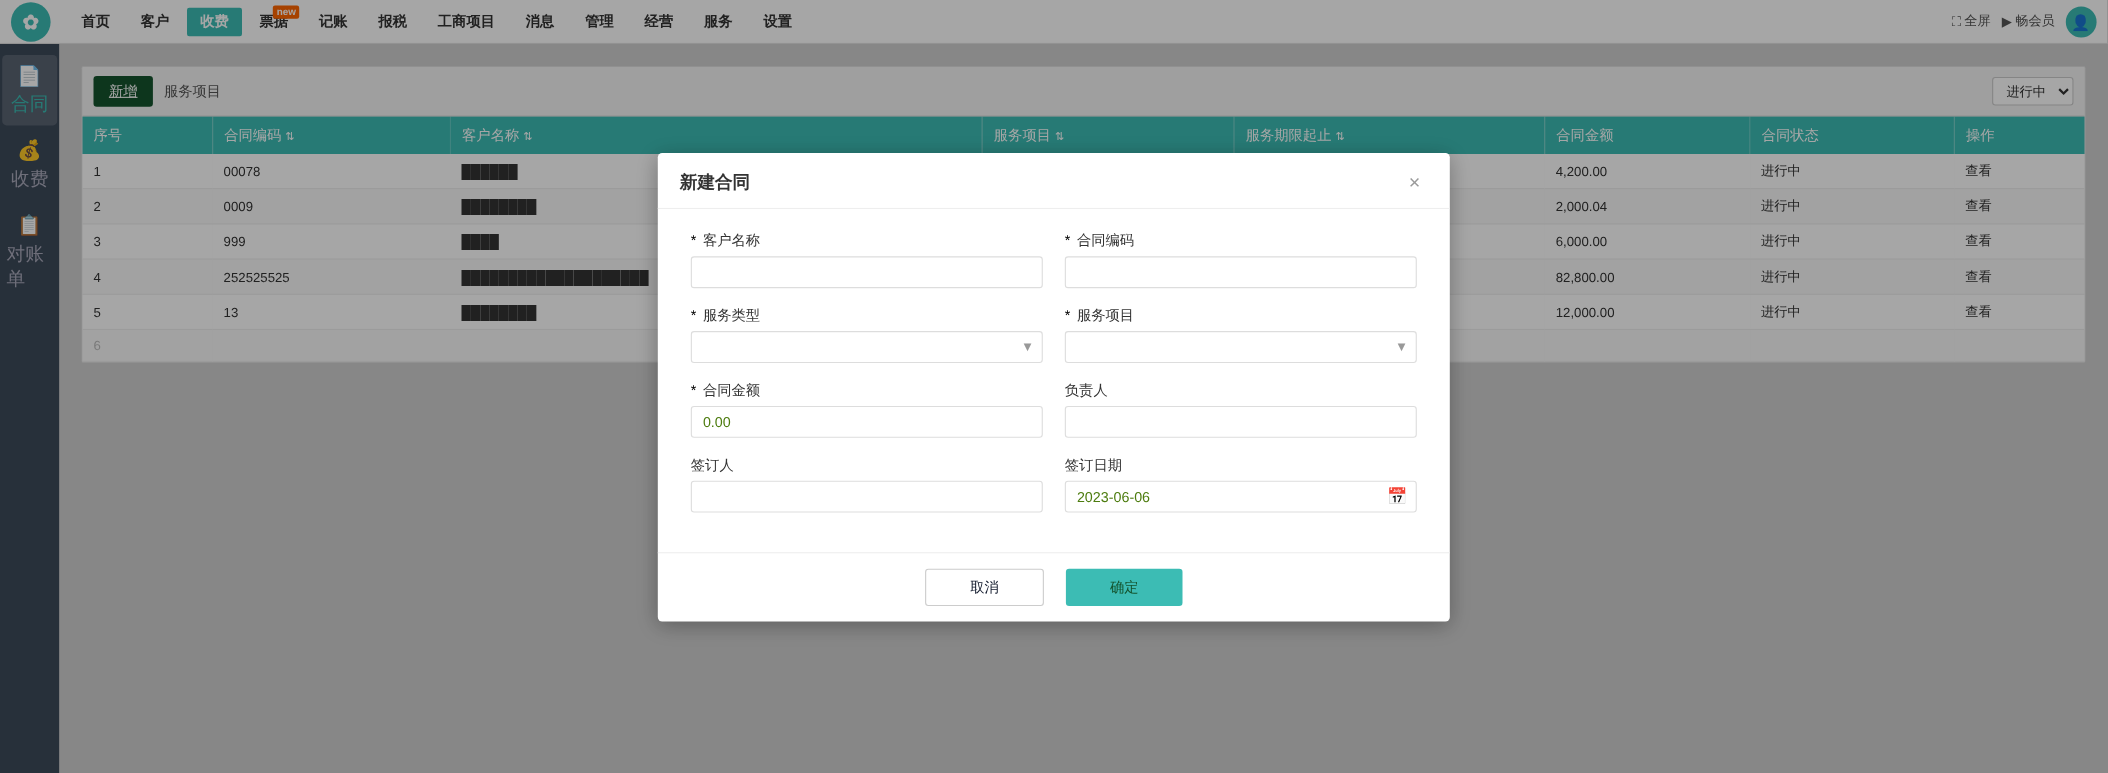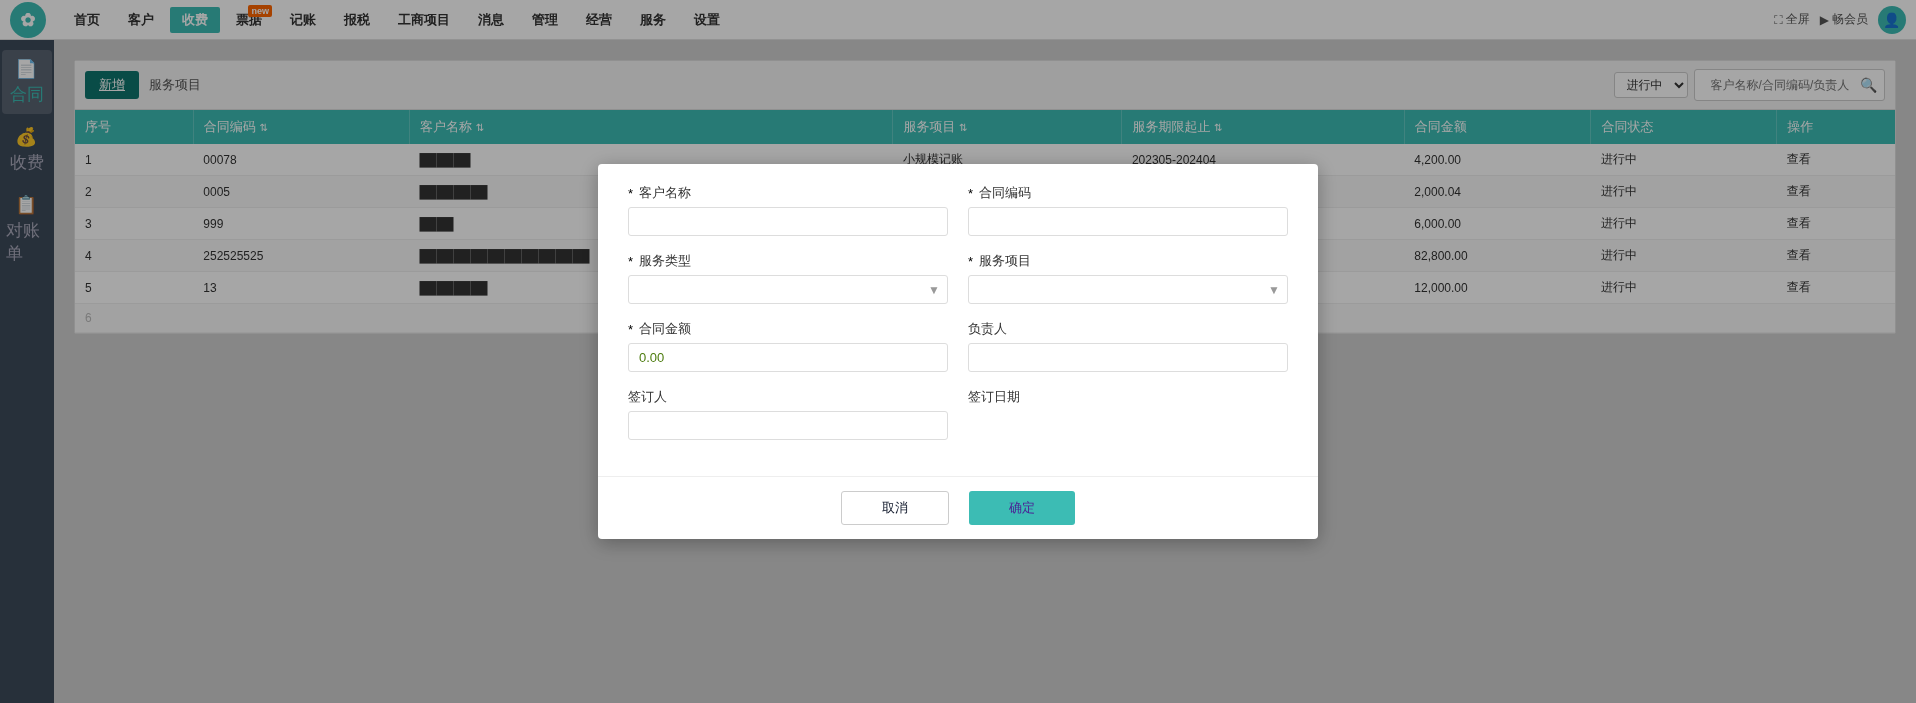--- a/index.html
+++ b/index.html
@@ -57,21 +57,21 @@
     .content-area { flex: 1; padding: 20px; background: #d0d0d0; position: relative; overflow: auto; }
 
     
     .contract-panel { background: #f5f5f5; border: 1px solid #ddd; border-radius: 2px; }
 
     .panel-toolbar {
       display: flex; align-items: center; gap: 10px; padding: 8px 10px;
       background: #f5f5f5; border-bottom: 1px solid #ddd;
     }
     .btn-new {
-      background: #0f766e; color: #fff; border: none; padding: 5px 14px;
+      background: #14532d; color: #fff; border: none; padding: 5px 14px;
       border-radius: 3px; cursor: pointer; font-size: 13px; text-decoration: underline;
     }
     .toolbar-label { color: #555; font-size: 13px; }
     .toolbar-right { margin-left: auto; display: flex; align-items: center; gap: 6px; }
     .status-select {
       border: 1px solid #ccc; padding: 4px 8px; border-radius: 3px;
       font-size: 12px; background: #fff; color: #333;
     }
     .search-box {
       display: flex; align-items: center;
@@ -142,21 +142,21 @@
     }
     .modal-footer {
       padding: 14px 20px; border-top: 1px solid #eee;
       display: flex; justify-content: center; gap: 20px;
     }
     .btn-cancel {
       border: 1px solid #ccc; background: #fff; color: #0f172a;
       padding: 7px 40px; border-radius: 3px; cursor: pointer; font-size: 13px;
     }
     .btn-confirm {
-      background: #3cbcb4; color: #4c1d95; border: none;
+      background: #3cbcb4; color: #14532d; border: none;
       padding: 7px 40px; border-radius: 3px; cursor: pointer; font-size: 13px;
     }
 
     .label-row { display: flex; align-items: center; gap: 6px; }
   </style>
 </head>
 <body>
 
 <div class="top-nav">
   <div class="logo">
@@ -216,24 +216,20 @@
 
       <div class="panel-toolbar">
         <button class="btn-new">新增</button>
         <span class="toolbar-label">服务项目</span>
         <div class="toolbar-right">
           <select class="status-select">
             <option>进行中</option>
             <option>已完成</option>
             <option>已终止</option>
           </select>
-          <div class="search-box">
-            <input type="text" class="form-input" style="border: none; outline: none; width: 160px; font-size: 12px;" placeholder="客户名称/合同编码/负责人">
-            <span class="search-icon">🔍</span>
-          </div>
         </div>
       </div>
 
       <table class="data-table">
         <thead>
           <tr>
             <th><span>序号</span></th>
             <th class="th-sort"><span>合同编码</span> <span class="sort-arrow">⇅</span></th>
             <th class="th-sort"><span>客户名称</span> <span class="sort-arrow">⇅</span></th>
             <th class="th-sort"><span>服务项目</span> <span class="sort-arrow">⇅</span></th>
@@ -249,21 +245,21 @@
               <td>00078</td>
               <td>██████</td>
               <td>小规模记账</td>
               <td>202305-202404</td>
               <td>4,200.00</td>
               <td class="status-badge">进行中</td>
               <td class="action-link">查看</td>
             </tr>
             <tr>
               <td>2</td>
-              <td>0005</td>
+              <td>0009</td>
               <td>████████</td>
               <td>小规模记账</td>
               <td>202305-202404</td>
               <td>2,000.04</td>
               <td class="status-badge">进行中</td>
               <td class="action-link">查看</td>
             </tr>
             <tr>
               <td>3</td>
               <td>999</td>
@@ -305,20 +301,24 @@
               <td class="action-link"></td>
             </tr>
           </tbody>
       </table>
     </div>
   </div>
 </div>
 
 <div class="modal-overlay">
   <div class="modal">
+    <div class="modal-header">
+      <span class="modal-title">新建合同</span>
+      <span class="modal-close">×</span>
+    </div>
     <div class="modal-body">
 
       <div class="form-row">
         <div class="form-field">
           <div class="label-row">
             <span class="required">*</span>
             <span class="form-label">客户名称</span>
           </div>
           <input type="text" class="form-input" style="">
         </div>
@@ -374,20 +374,24 @@
         <div class="form-field">
           <div class="label-row">
             <span class="form-label">签订人</span>
           </div>
           <input type="text" class="form-input" style="">
         </div>
         <div class="form-field">
           <div class="label-row">
             <span class="form-label">签订日期</span>
           </div>
+          <div class="date-input-wrap">
+            <input type="text" class="form-input" value="2023-06-06" style="">
+            <span class="date-icon">📅</span>
+          </div>
         </div>
       </div>
 
     </div>
     <div class="modal-footer">
       <button class="btn-cancel">取消</button>
       <button class="btn-confirm">确定</button>
     </div>
   </div>
 </div>

